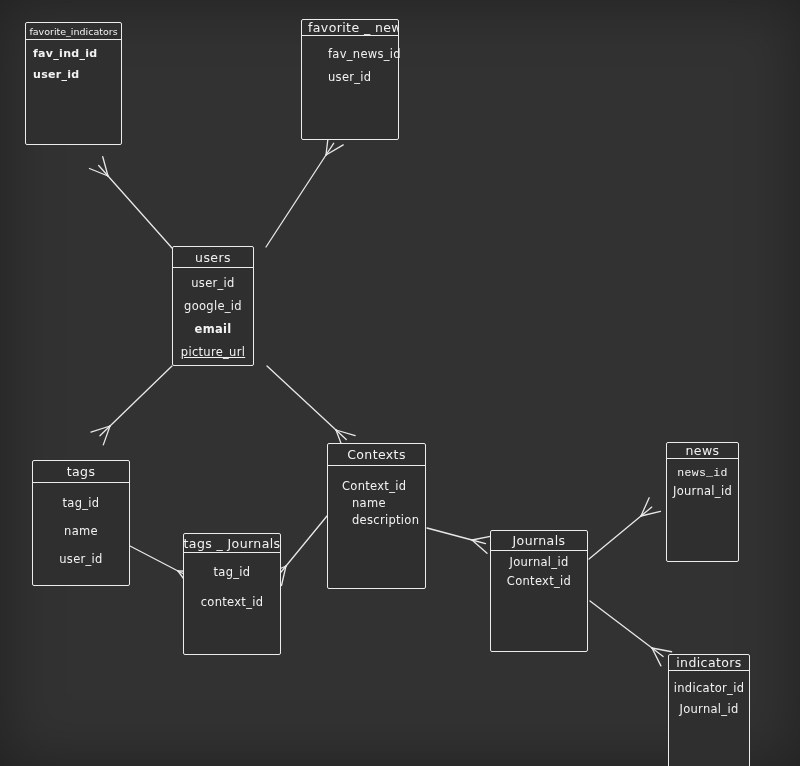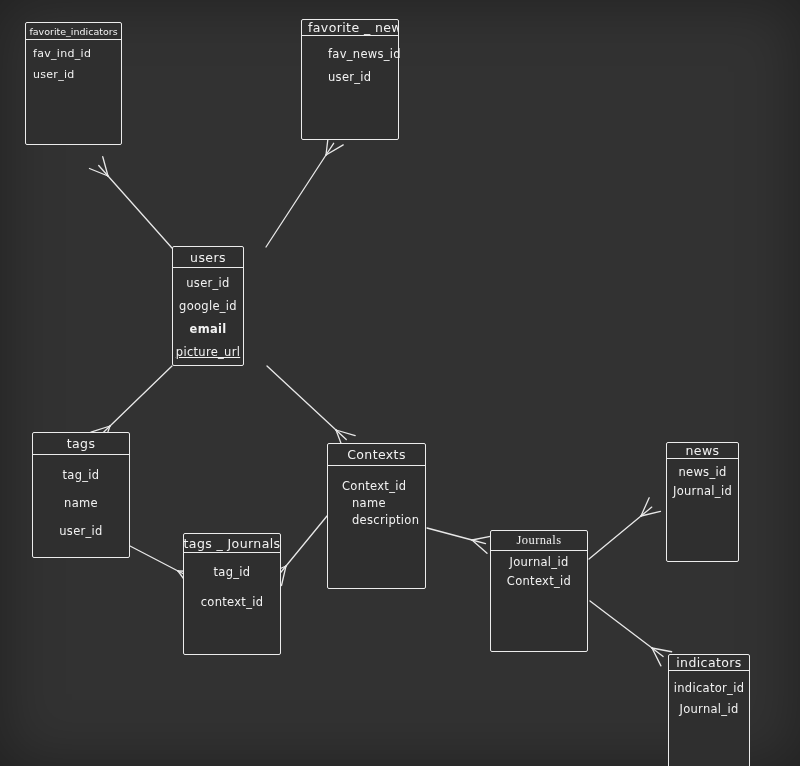--- a/index.html
+++ b/index.html
@@ -101,42 +101,42 @@
       </g>
       <g>
         <line x1="590" y1="601" x2="652" y2="648"></line>
         <line x1="652" y1="648" x2="660.9175412176924" y2="665.9018842201249"></line>
         <line x1="652" y1="648" x2="671.6451943046118" y2="651.7505120629121"></line>
         <line x1="652" y1="648" x2="663.1566648833783" y2="656.4574717664319"></line>
       </g>
     </svg>
 <div class="entity e-favorite_indicators" style="left: 25px; top: 22px; width: 97px; height: 123px;">
       <div class="title" style="height: 17px;">favorite_indicators</div>
-      <div class="fields" style="padding-top: 3px;">
+      <div class="fields" style="padding-top: 3px; font-weight: bold;">
         <div class="field" style="line-height: 21px;">fav_ind_id</div>
         <div class="field" style="line-height: 21px;">user_id</div>
       </div>
     </div>
     <div class="entity e-favorite_news" style="left: 301px; top: 19px; width: 98px; height: 121px;">
       <div class="title" style="height: 16px;">favorite _ news</div>
       <div class="fields" style="padding-top: 7px;">
         <div class="field" style="line-height: 23px;">fav_news_id</div>
         <div class="field" style="line-height: 23px;">user_id</div>
       </div>
     </div>
-    <div class="entity e-users" style="left: 172px; top: 246px; width: 72px; height: 120px;">
+    <div class="entity e-users" style="left: 172px; top: 246px; width: 82px; height: 120px;">
       <div class="title" style="height: 21px;">users</div>
       <div class="fields" style="padding-top: 4px;">
         <div class="field" style="line-height: 23px;">user_id</div>
         <div class="field" style="line-height: 23px;">google_id</div>
         <div class="field" style="line-height: 23px; font-weight: bold;">email</div>
         <div class="field" style="line-height: 23px; text-decoration: underline;">picture_url</div>
       </div>
     </div>
-    <div class="entity e-tags" style="left: 32px; top: 432px; width: 98px; height: 126px;">
+    <div class="entity e-tags" style="left: 32px; top: 460px; width: 98px; height: 126px;">
       <div class="title" style="height: 22px;">tags</div>
       <div class="fields" style="padding-top: 6px;">
         <div class="field" style="line-height: 28px;">tag_id</div>
         <div class="field" style="line-height: 28px;">name</div>
         <div class="field" style="line-height: 28px;">user_id</div>
       </div>
     </div>
     <div class="entity e-tags_contexts" style="left: 183px; top: 533px; width: 98px; height: 122px;">
       <div class="title" style="height: 19px;">tags _ Journals</div>
       <div class="fields" style="padding-top: 4px;">
@@ -146,30 +146,30 @@
     </div>
     <div class="entity e-contexts" style="left: 327px; top: 443px; width: 99px; height: 146px;">
       <div class="title" style="height: 22px;">Contexts</div>
       <div class="fields" style="padding-top: 12px;">
         <div class="field" style="line-height: 17px;">Context_id</div>
         <div class="field" style="line-height: 17px;">name</div>
         <div class="field" style="line-height: 17px;">description</div>
       </div>
     </div>
     <div class="entity e-journals" style="left: 490px; top: 530px; width: 98px; height: 122px;">
-      <div class="title" style="height: 20px; font-family: Liberation Serif, serif;">Journals</div>
+      <div class="title" style="height: 20px;">Journals</div>
       <div class="fields" style="padding-top: 2px;">
         <div class="field" style="line-height: 19px;">Journal_id</div>
         <div class="field" style="line-height: 19px;">Context_id</div>
       </div>
     </div>
     <div class="entity e-news" style="left: 666px; top: 442px; width: 73px; height: 120px;">
       <div class="title" style="height: 16px;">news</div>
       <div class="fields" style="padding-top: 4px;">
-        <div class="field" style="line-height: 19px;">news_id</div>
+        <div class="field" style="line-height: 19px; font-family: Liberation Mono, monospace;">news_id</div>
         <div class="field" style="line-height: 19px;">Journal_id</div>
       </div>
     </div>
     <div class="entity e-indicators" style="left: 668px; top: 654px; width: 82px; height: 118px;">
       <div class="title" style="height: 16px;">indicators</div>
       <div class="fields" style="padding-top: 7px;">
         <div class="field" style="line-height: 21px;">indicator_id</div>
         <div class="field" style="line-height: 21px;">Journal_id</div>
       </div>
     </div>

